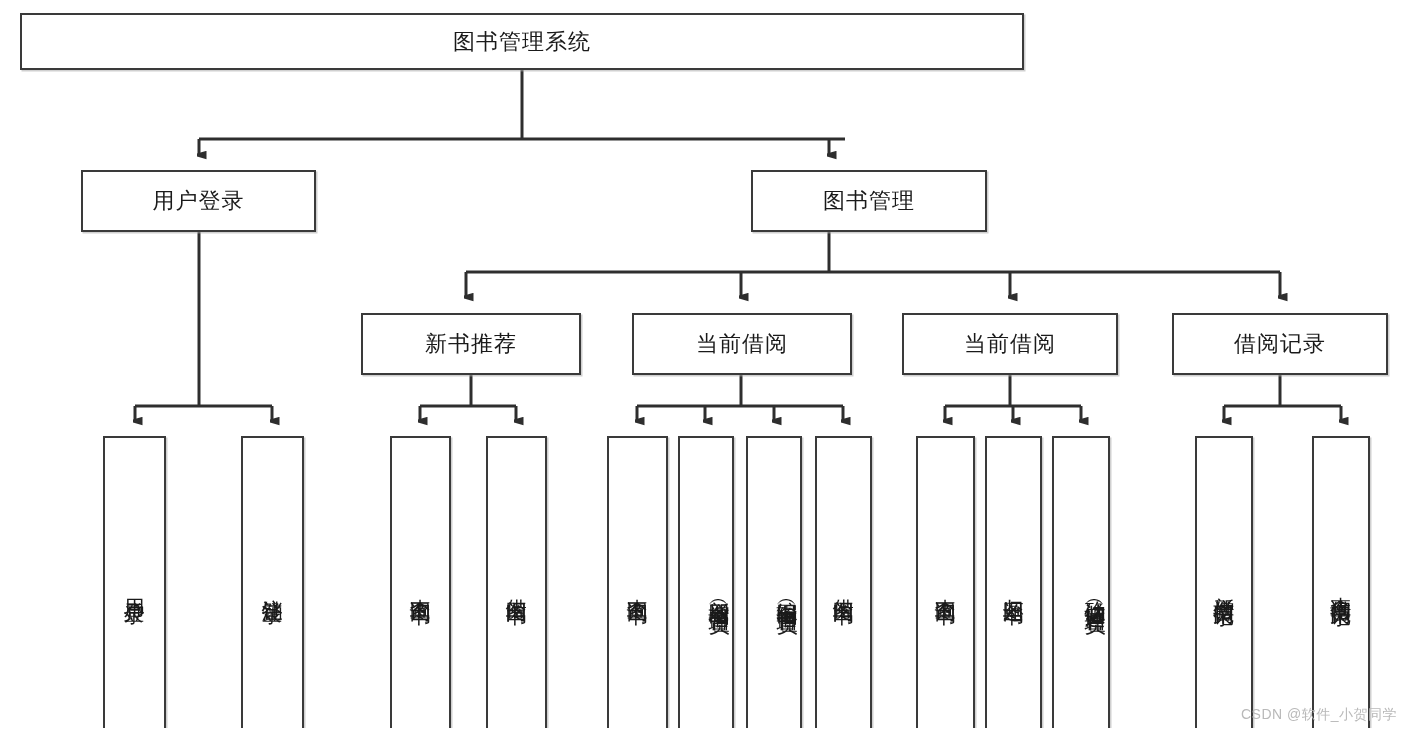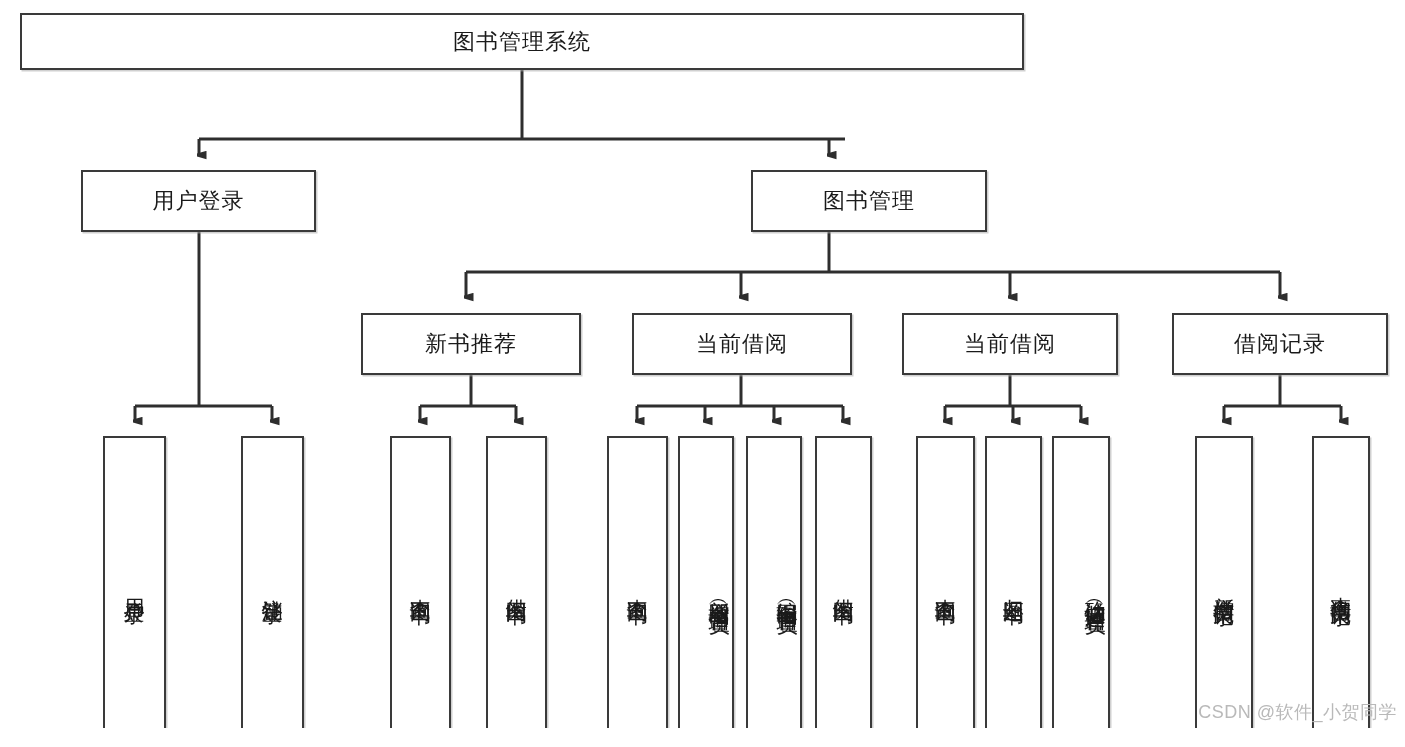--- a/index.html
+++ b/index.html
@@ -52,21 +52,21 @@
     padding-top: 14px;
   }
   .node-v.center-text {
     align-items: center;
     padding-top: 0;
   }
   .watermark {
     position: absolute;
     right: 8px;
     bottom: 4px;
-    font-size: 18px;
+    font-size: 14px;
     color: #b9b9b9;
     white-space: nowrap;
     letter-spacing: 0.5px;
   }
 </style>
 </head>
 <body>
 
 <div id="canvas">
 

